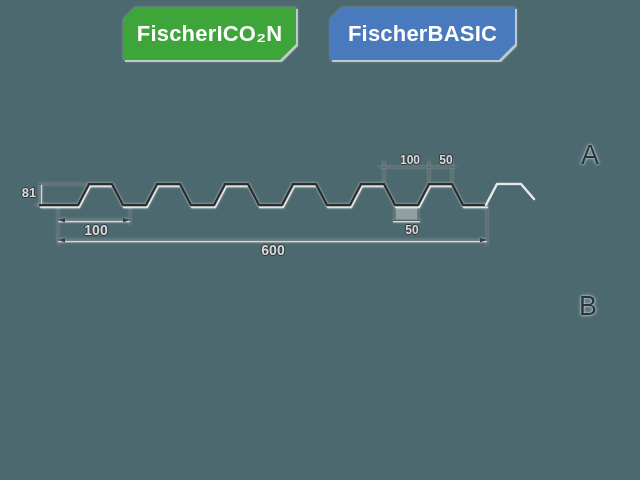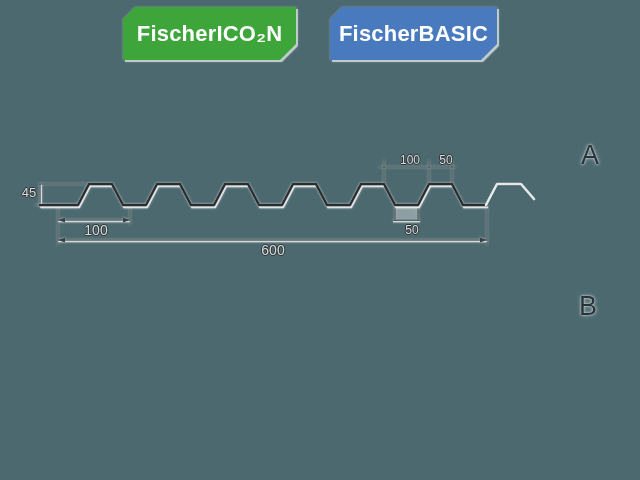--- a/index.html
+++ b/index.html
@@ -23,21 +23,21 @@
   .pd{stroke:var(--profile,#2c2f2f);stroke-width:2.6;fill:none;stroke-linejoin:round;stroke-linecap:round;}
   .pw{stroke:var(--highlight,#edf1ef);stroke-width:2.1;fill:none;stroke-linejoin:round;stroke-linecap:round;opacity:.85;}
   .lr{stroke:var(--overlap-rib,#e4e8e6);stroke-width:2.6;fill:none;stroke-linejoin:round;stroke-linecap:round;}
   .lrs{stroke:#3d4b50;stroke-width:1;fill:none;opacity:.55;}
   .d{stroke:#383f42;stroke-width:1;fill:none;}
   .w{stroke:#e7ebe9;stroke-width:1.5;fill:none;opacity:.8;}
   .ar{fill:#383f42;}
   
   .dim{
     position:absolute;transform:translate(-50%,-50%);
-    color:#d8dbd9;font-weight:400;white-space:nowrap;
+    color:#d8dbd9;font-weight:700;white-space:nowrap;
     text-shadow:-1px 0 0 #30383b,1px 0 0 #30383b,0 -1px 0 #30383b,0 1px 0 #30383b;
   }
   .dim.big{font-size:14px;}
   .dim.mid{font-size:13px;}
   .dim.small{font-size:12px;}
   .view-label{
     position:absolute;transform:translate(-50%,-50%);
     color:#27343a;font-size:27px;font-weight:400;
     text-shadow:0 0 2px rgba(255,255,255,.9),0 0 4px rgba(255,255,255,.5);
   }
@@ -46,21 +46,21 @@
 <body>
 
 <div class="stage" style="background-color: rgb(76, 105, 112);">
 
   <div class="tab-wrap" style="left:123px">
     <div class="tab" style="width: 173px; background-color: rgb(62, 165, 59);">
       <span class="tab-label" style="color: rgb(255, 255, 255);">FischerICO₂N</span>
     </div>
   </div>
   <div class="tab-wrap" style="left:330px">
-    <div class="tab" style="width: 167px; background-color: rgb(74, 122, 190);">
+    <div class="tab" style="width: 185px; background-color: rgb(74, 122, 190);">
       <span class="tab-label" style="color: rgb(255, 255, 255);">FischerBASIC</span>
     </div>
   </div>
 
   <svg class="draw" viewBox="0 0 640 480">
     <defs>
       <filter id="halo" x="-20%" y="-20%" width="140%" height="140%">
         <feDropShadow dx="0" dy="0" stdDeviation="1" flood-color="#ffffff" flood-opacity="0.55"></feDropShadow>
       </filter>
     </defs>
@@ -101,21 +101,21 @@
       <path class="pw" transform="translate(1.1,2.3)" d="M40 205 L78 205 L89 184 L112 184 L123 205 L146 205 L157 184 L180 184 L191 205 L214 205 L225 184 L248 184 L259 205 L282 205 L293 184 L316 184 L327 205 L350 205 L361 184 L384 184 L395 205 L418 205 L429 184 L452 184 L463 205 L486 205"></path>
       <path class="pd" d="M40 205 L78 205 L89 184 L112 184 L123 205 L146 205 L157 184 L180 184 L191 205 L214 205 L225 184 L248 184 L259 205 L282 205 L293 184 L316 184 L327 205 L350 205 L361 184 L384 184 L395 205 L418 205 L429 184 L452 184 L463 205 L486 205"></path>
     </g>
 
     <g>
       <path class="lrs" transform="translate(0.6,1.8)" d="M486 205 L497 184 L521 184 L534 199"></path>
       <path class="lr" d="M486 205 L497 184 L521 184 L534 199"></path>
     </g>
   </svg>
 
-  <span class="dim mid" style="left:29px;top:192px">45</span>
+  <span class="dim mid" style="left:29px;top:192px">81</span>
   <span class="dim big" style="left:96px;top:230px">100</span>
   <span class="dim big" style="left:273px;top:250px">600</span>
   <span class="dim small" style="left:410px;top:160px">100</span>
   <span class="dim small" style="left:446px;top:160px">50</span>
   <span class="dim small" style="left:412px;top:230px">50</span>
 
   <span class="view-label" style="left:590px;top:155px">A</span>
   <span class="view-label" style="left:588px;top:306px">B</span>
 
 </div>

